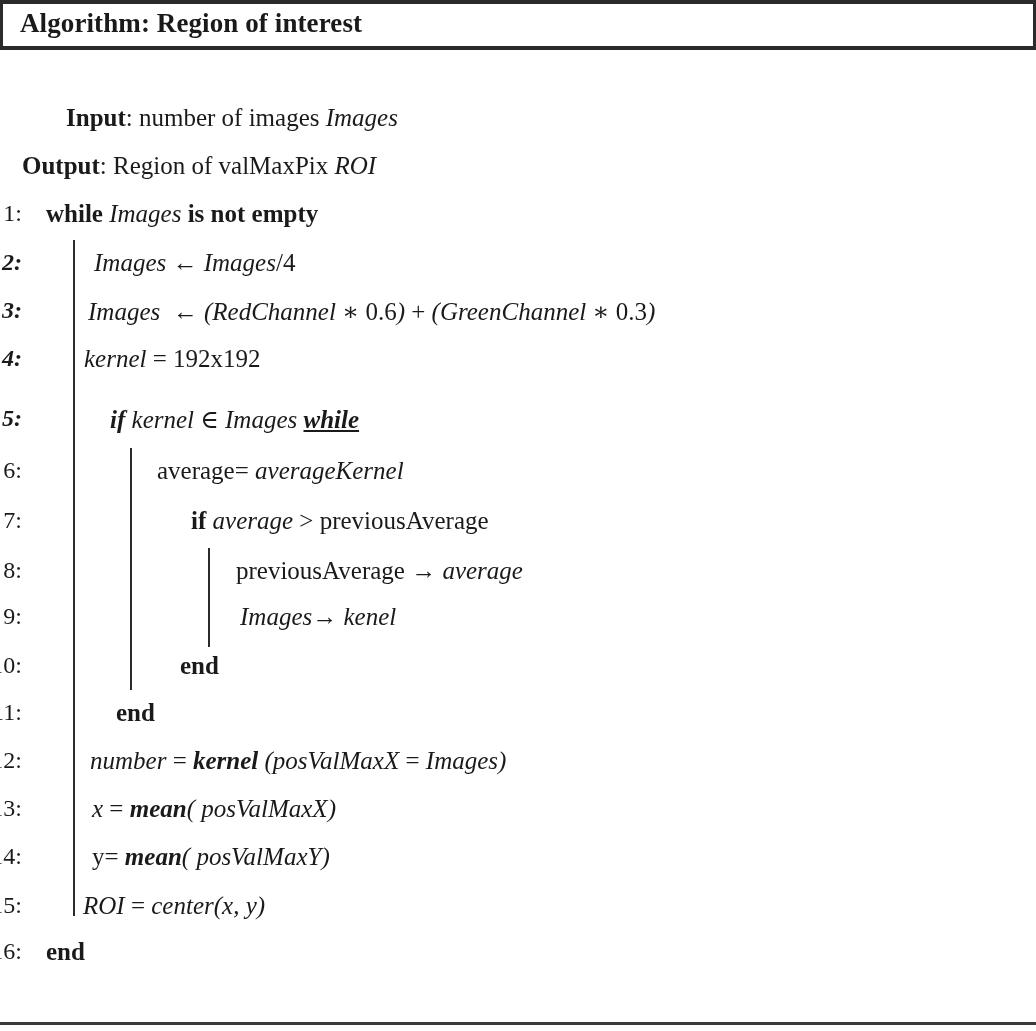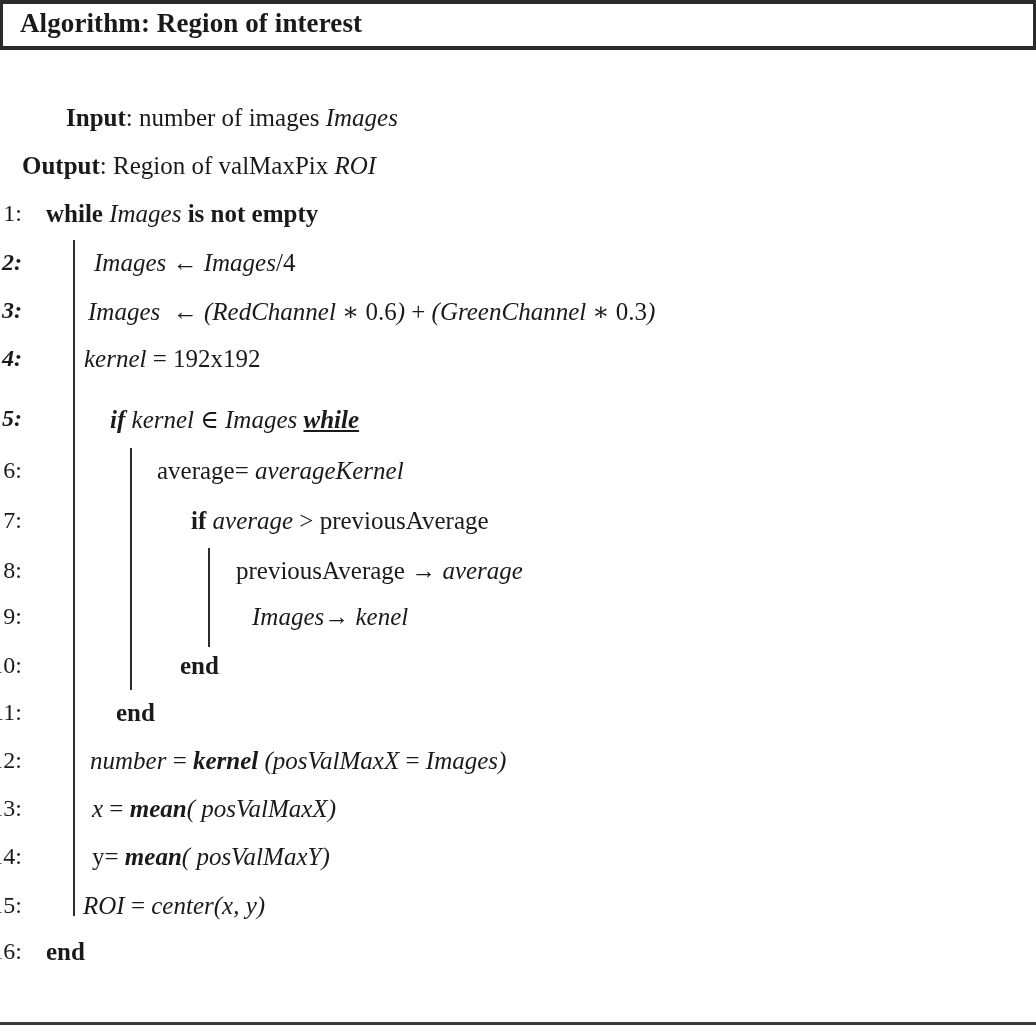--- a/index.html
+++ b/index.html
@@ -217,21 +217,21 @@
     <span class="ln" style="left:-22px;">8:</span>
     <span class="body" style="left:236px;">
       <span>previousAverage</span>
       <span>→</span>
       <i class="v">average</i>
     </span>
   </div>
 
   <div class="code-line" style="top:603px;">
     <span class="ln" style="left:-22px;">9:</span>
-    <span class="body" style="left:252px;">
+    <span class="body" style="left:240px;">
       <i class="v">Images</i><span>→</span>
       <i class="v">kenel</i>
     </span>
   </div>
 
   <div class="code-line" style="top:652px;">
     <span class="ln" style="left:-22px;">10:</span>
     <span class="body" style="left:180px;">
       <b class="k">end</b>
     </span>

